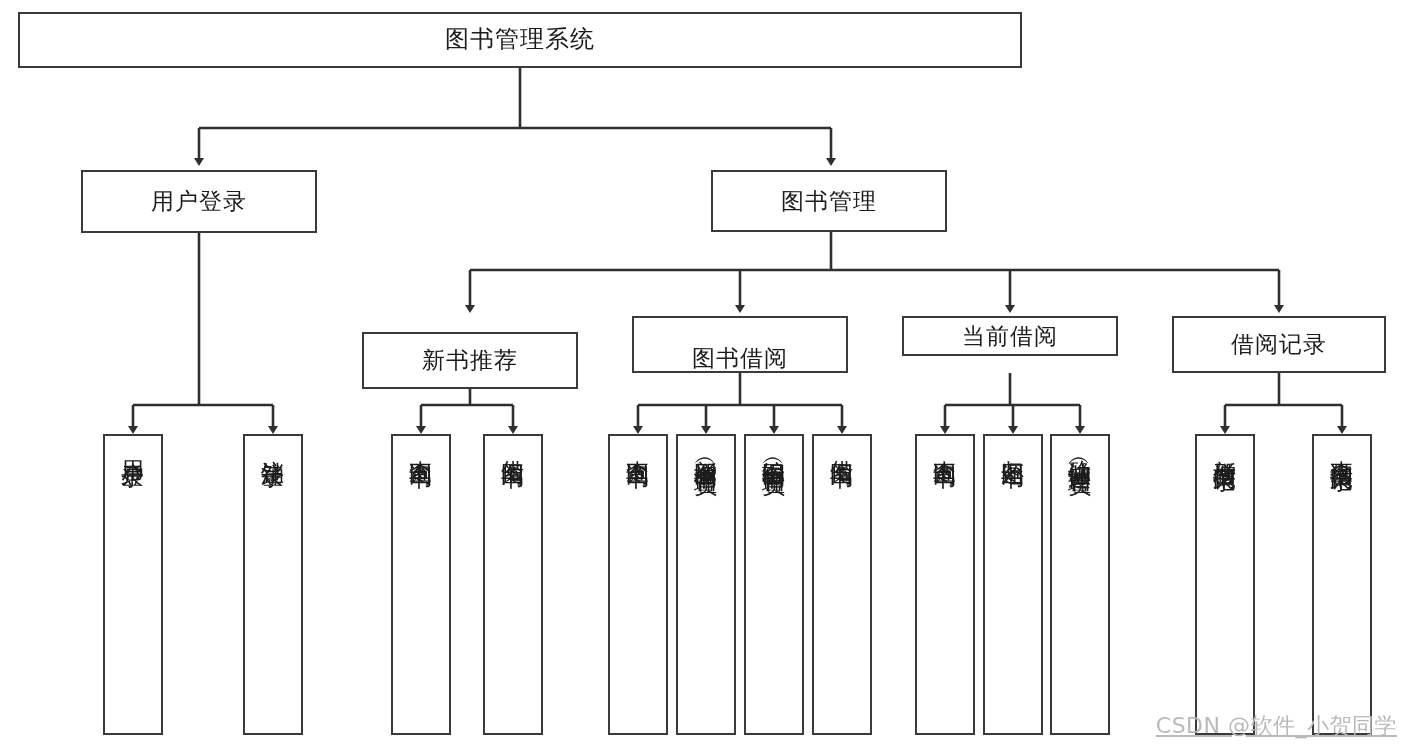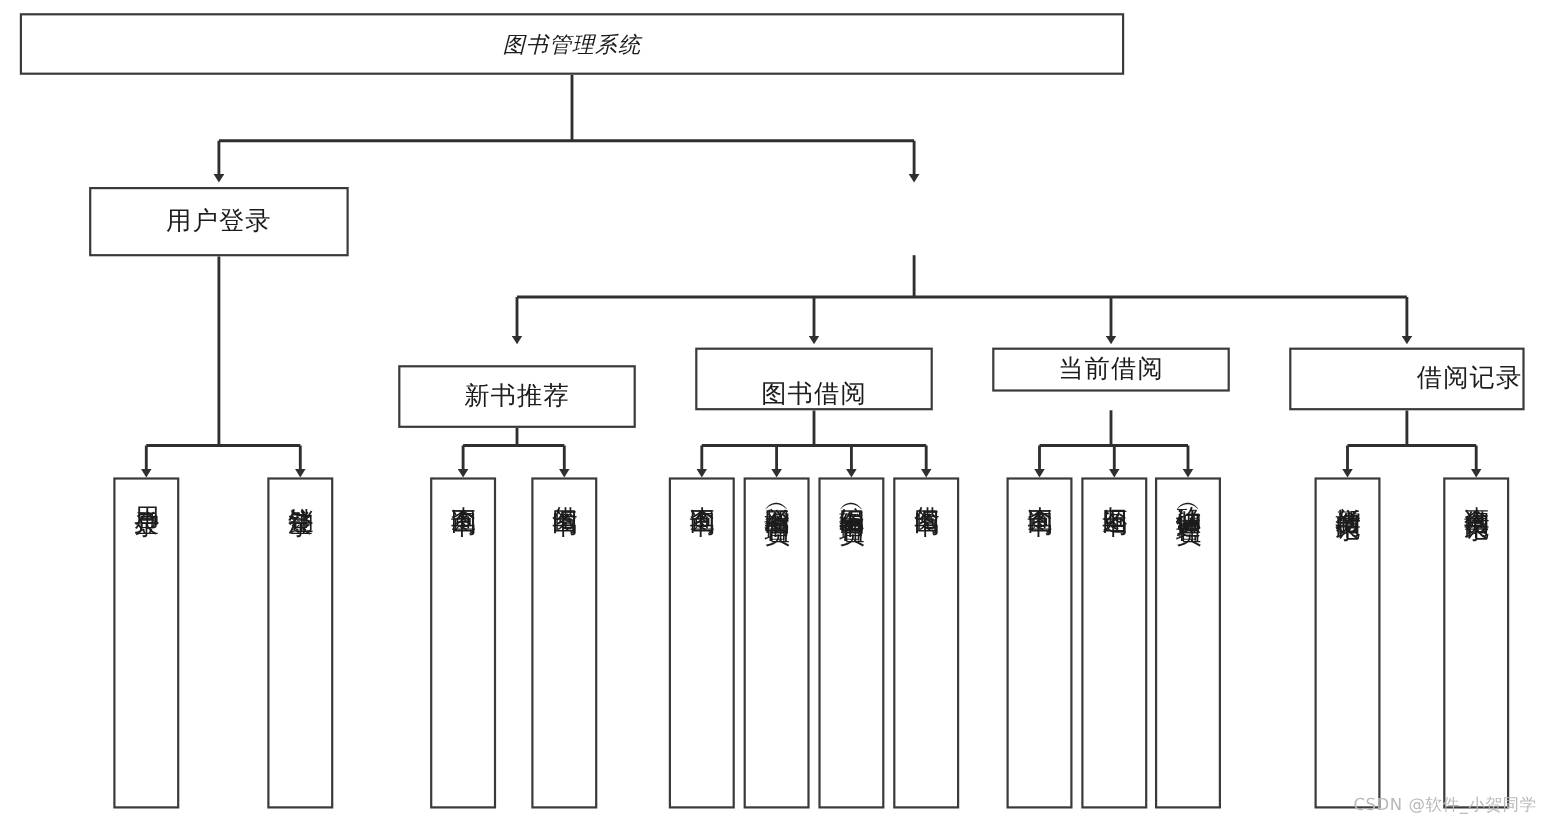--- a/index.html
+++ b/index.html
@@ -48,30 +48,31 @@
     justify-content: center;
   }
   .node.vert .label {
     writing-mode: vertical-rl;
     text-orientation: upright;
     font-size: 23px;
     line-height: 1.05;
     letter-spacing: 2px;
     white-space: nowrap;
   }
-  .node.root .label { font-size: 20px; font-style: italic; }
+  .node.root .label { font-size: 24px; }
   #watermark {
     position: absolute;
     right: 8px;
     bottom: 6px;
-    font-size: 15px;
+    font-size: 22px;
     color: #b9b9b9;
     letter-spacing: 0.5px;
     white-space: nowrap;
     pointer-events: none;
+    text-decoration: underline;
   }
 </style>
 </head>
 <body>
 
 <div id="canvas">
 
   <svg id="edges" viewBox="0 0 1405 747" xmlns="http://www.w3.org/2000/svg">
     <defs>
       <marker id="arrow" markerWidth="9" markerHeight="10" refX="2" refY="5" orient="auto" markerUnits="userSpaceOnUse">
@@ -122,31 +123,34 @@
     </g>
   </svg>
 
   <div class="node horiz root" style="left:18px; top:12px; width:1004px; height:56px;">
     <span class="label">图书管理系统</span>
   </div>
 
   <div class="node horiz" style="left:81px; top:170px; width:236px; height:63px;">
     <span class="label">用户登录</span>
   </div>
+  <div class="node horiz" style="left:711px; top:170px; width:236px; height:62px;">
+    <span class="label">图书管理</span>
+  </div>
 
   <div class="node horiz" style="left:362px; top:316px; width:216px; height:57px;margin-top:16px;">
     <span class="label">新书推荐</span>
   </div>
   <div class="node horiz" style="left:632px; top:316px; width:216px; height:57px;align-items:flex-end;">
     <span class="label">图书借阅</span>
   </div>
   <div class="node horiz" style="left:902px; top:316px; width:216px; height:40px;">
     <span class="label">当前借阅</span>
   </div>
-  <div class="node horiz" style="left:1172px; top:316px; width:214px; height:57px;justify-content:flex-end;">
+  <div class="node horiz" style="left:1172px; top:316px; width:214px; height:57px;">
     <span class="label">借阅记录</span>
   </div>
 
   <div class="node vert" style="left:103px; top:434px; width:60px; height:301px;">
     <span class="label">用户登录</span>
   </div>
   <div class="node vert" style="left:243px; top:434px; width:60px; height:301px;">
     <span class="label">注销登录</span>
   </div>
 

